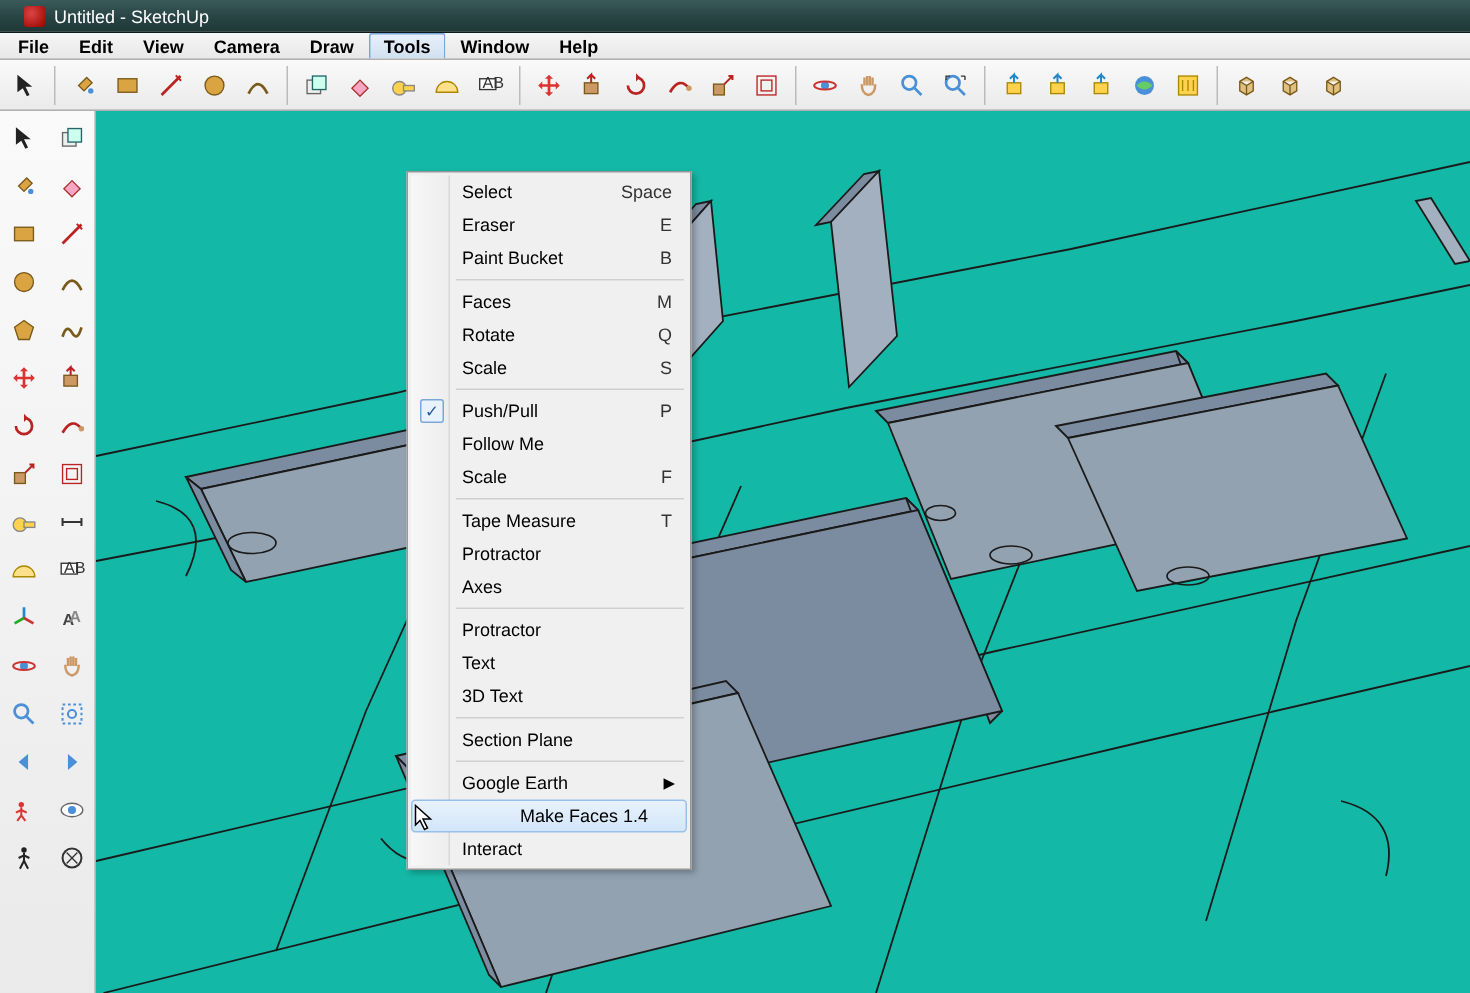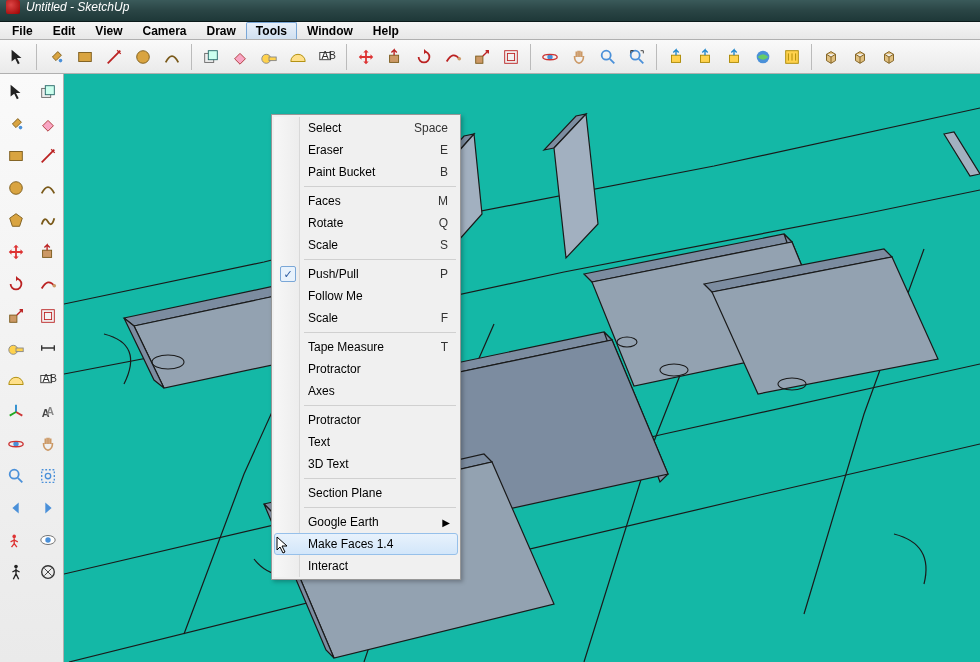--- a/index.html
+++ b/index.html
@@ -1,19 +1,19 @@
 <!DOCTYPE html>
 <html><head>
 <meta charset="utf-8">
 <style>
 * { margin: 0; padding: 0; box-sizing: border-box; font-family: "Segoe UI", Tahoma, sans-serif; font-size: 12px; }
 body { width: 980px; height: 662px; overflow: hidden; background: #d6d6d6; display: flex; flex-direction: column; }
 
 
-.titlebar { height: 22px; background: linear-gradient(to bottom, #3a5a5a, #2a4545 50%, #1e3838); color: #fff; display: flex; align-items: flex-start; padding: 0 6px; font-size: 12px; border-bottom: 1px solid #0a1a1a; font-style: italic; }
+.titlebar { height: 22px; background: linear-gradient(to bottom, #3a5a5a, #2a4545 50%, #1e3838); color: #fff; display: flex; align-items: center; padding: 0 16px; font-size: 12px; border-bottom: 1px solid #0a1a1a; }
 .titlebar .app-icon { width: 14px; height: 14px; margin-right: 6px; background: radial-gradient(circle at 35% 35%, #d44, #900); border-radius: 2px; }
 
 
 .menubar { height: 18px; background: linear-gradient(to bottom, #f5f5f5, #e8e8e8); display: flex; align-items: stretch; border-bottom: 1px solid #b0b0b0; padding: 0 2px; }
 .menubar .item { padding: 2px 10px; cursor: default; display: flex; align-items: center; font-weight: bold; }
 .menubar .item.open { background: linear-gradient(to bottom, #e8f0fa, #d0e0f0); border: 1px solid #7aa7d7; border-bottom: none; border-radius: 2px 2px 0 0; padding: 1px 9px; }
 
 
 .toolbar-top { height: 34px; background: linear-gradient(to bottom, #fafafa, #eaeaea); border-bottom: 1px solid #b0b0b0; display: flex; align-items: center; padding: 0 4px; gap: 3px; }
 .sep { width: 1px; height: 26px; background: #bbb; margin: 0 3px; }
@@ -28,21 +28,21 @@
 
 .canvas { flex: 1; background: #14b8a6; position: relative; overflow: hidden; }
 .canvas svg { position: absolute; inset: 0; }
 
 
 .dropdown { position: absolute; left: 207px; top: 40px; width: 190px; background: #f0f0f0; border: 1px solid #979797; box-shadow: 2px 2px 4px rgba(0,0,0,.25); padding: 2px; }
 .dropdown .gutter { position: absolute; left: 2px; top: 2px; bottom: 2px; width: 26px; background: linear-gradient(to right, #f7f7f7, #ededed); border-right: 1px solid #d8d8d8; }
 .dropdown .mi { position: relative; height: 22px; display: flex; align-items: center; padding-left: 34px; padding-right: 26px; cursor: default; }
 .dropdown .mi .shortcut { position: absolute; right: 10px; color: #333; }
 .dropdown .mi .sub { position: absolute; right: 8px; font-size: 10px; }
-.dropdown .mi.hover { background: linear-gradient(to bottom, #e8f2fc, #d2e6fa); border: 1px solid #96c0ea; border-radius: 3px; padding-left: 33px; padding-right: 25px; height: 22px; }
+.dropdown .mi.hover { background: linear-gradient(to bottom, #e8f2fc, #d2e6fa); border: 1px solid #96c0ea; border-radius: 3px; padding-left: 33px; padding-right: 25px; height: 22px; justify-content: flex-end; }
 .dropdown .msep { height: 1px; background: #d0d0d0; margin: 3px 2px 3px 30px; }
 .dropdown .check { position: absolute; left: 6px; width: 16px; height: 16px; border: 1px solid #7aa7d7; background: #e8f2fc; border-radius: 2px; display: flex; align-items: center; justify-content: center; color: #2a5aa0; font-size: 11px; }
 .cursor-img { position: absolute; width: 16px; height: 20px; pointer-events: none; }
 </style>
 </head>
 <body>
 
 <div class="titlebar">
   <span class="app-icon"></span>
   <span>Untitled - SketchUp</span>

